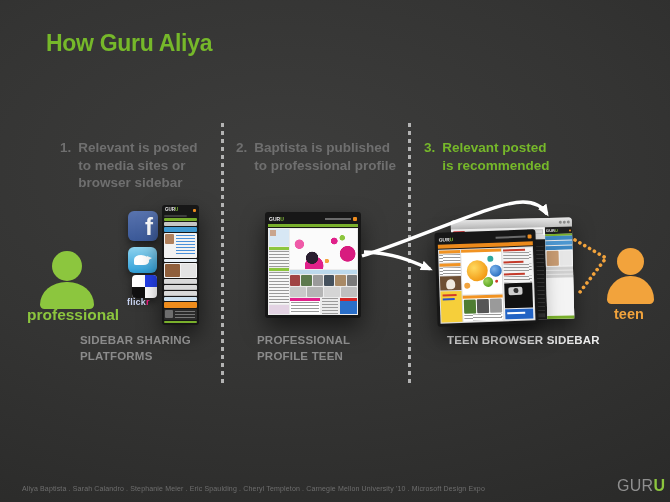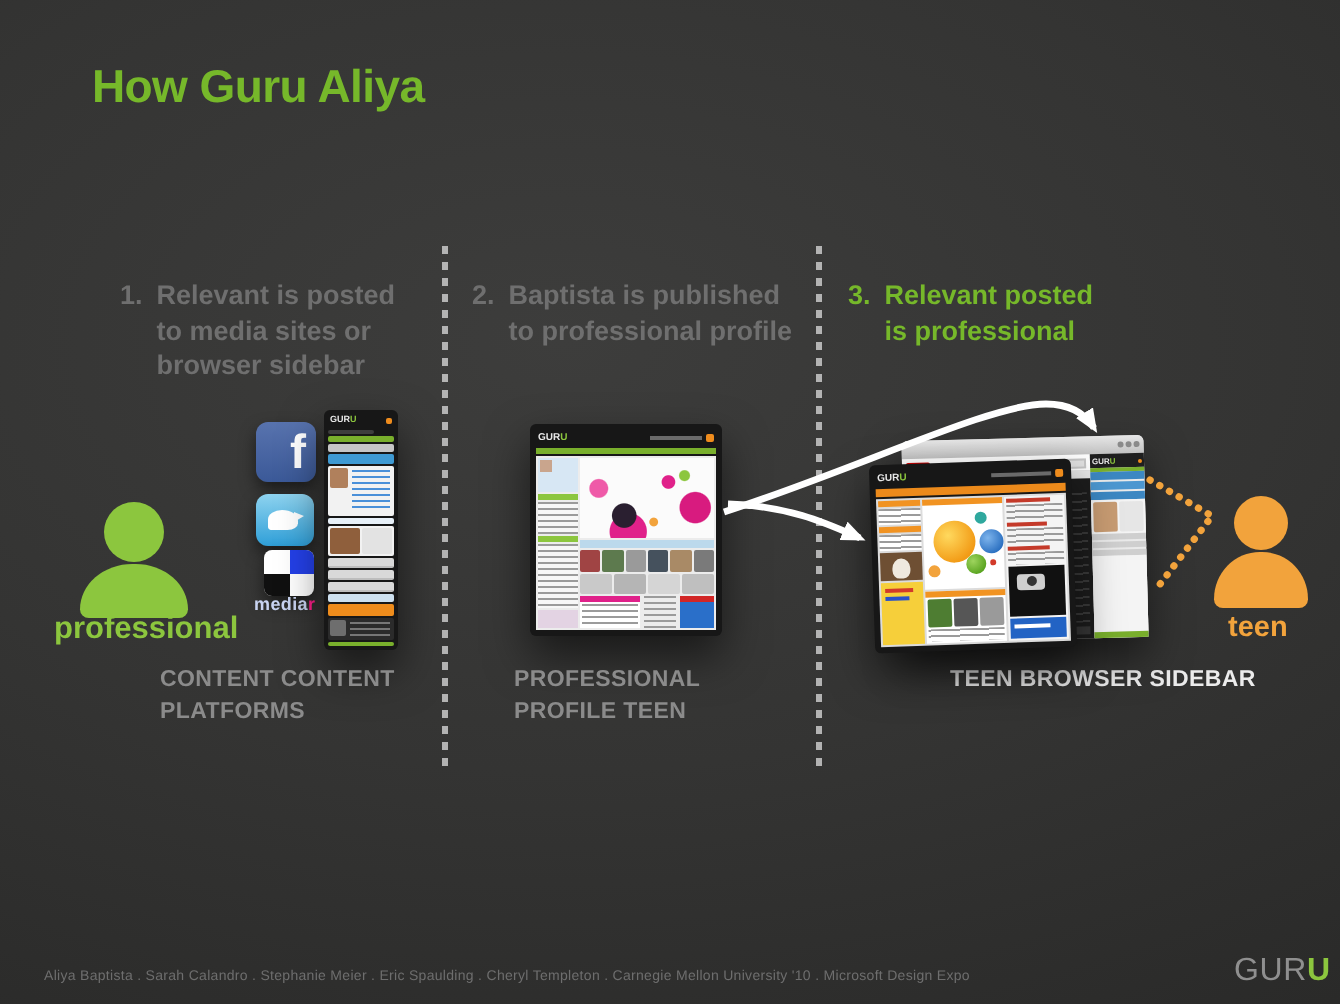--- a/index.html
+++ b/index.html
@@ -102,41 +102,41 @@
     <span class="stepnum">2.</span>
     <span class="col">
       <span>Baptista is published</span>
       <span>to professional profile</span>
     </span>
   </div>
   <div class="abs step green" style="left:424px;top:139px;">
     <span class="stepnum">3.</span>
     <span class="col">
       <span>Relevant posted</span>
-      <span>is professional</span>
+      <span>is recommended</span>
     </span>
   </div>
 
   <div class="abs head" style="left:52px;top:251px;width:30px;height:30px;background:#8cc63e;"></div>
   <div class="abs body-dome" style="left:40px;top:282px;width:54px;height:27px;background:#8cc63e;"></div>
   <div class="abs actor-label" style="left:27px;top:306px;font-size:15.5px;color:#8cc63e;">professional</div>
 
   <div class="abs fb">
     <span>f</span>
   </div>
   <div class="abs tw">
     <i class="bird-body"></i>
     <i class="bird-beak"></i>
   </div>
   <div class="abs fl">
     <i class="q-tr"></i>
       <i class="q-bl"></i>
   </div>
   <div class="abs flickr-word">
-    <span>media</span><b>r</b>
+    <span>flick</span><b>r</b>
   </div>
 
   <div class="abs frame col sbm">
     <div class="r rowf" style="height:7px;align-items:center;justify-content:space-between;padding:0 1px;">
       <span class="mini-logo" style="font-size:4.5px;"><span>GUR</span><b>U</b></span>
       <span class="odot" style="width:3px;height:3px;"></span>
     </div>
     <div class="r" style="height:2px;width:70%;background:#3d3d3d;"></div>
     <div class="r greenbar" style="height:3px;"></div>
     <div class="r" style="height:4px;background:#c6c6c6;"></div>
@@ -323,28 +323,28 @@
       <marker id="ah" markerUnits="userSpaceOnUse" markerWidth="14" markerHeight="12" refX="9" refY="5" orient="auto">
         <path d="M0,0 L12,5 L0,10 Z" fill="#ffffff"></path>
       </marker>
     </defs>
     <path d="M362,256 C430,234 495,202 523,202 C534,202 542,206 547,214" fill="none" stroke="#ffffff" stroke-width="3.4" marker-end="url(#ah)"></path>
     <path d="M364,252 C395,253 414,262 430,269" fill="none" stroke="#ffffff" stroke-width="3.4" marker-end="url(#ah)"></path>
     <polyline points="575,240 606,258 577,296" fill="none" stroke="#f2a33c" stroke-width="3.6" stroke-linecap="round" stroke-dasharray="0.1 5.5"></polyline>
   </svg>
 
   <div class="abs caption" style="left:80px;top:333px;">
-    <div>CONTENT CONTENT</div>
+    <div>SIDEBAR SHARING</div>
     <div>PLATFORMS</div>
   </div>
   <div class="abs caption" style="left:257px;top:333px;">
     <div>PROFESSIONAL</div>
     <div>PROFILE TEEN</div>
   </div>
-  <div class="abs caption bright" style="left:447px;top:333px;margin-left:28px;">
+  <div class="abs caption bright" style="left:447px;top:333px;">
     <div>TEEN BROWSER SIDEBAR</div>
   </div>
 
   <div class="abs credits">Aliya Baptista . Sarah Calandro . Stephanie Meier . Eric Spaulding . Cheryl Templeton . Carnegie Mellon University '10 . Microsoft Design Expo</div>
   <div class="abs footer-logo">
     <span>GUR</span><b>U</b>
   </div>
 
 </div>
 

